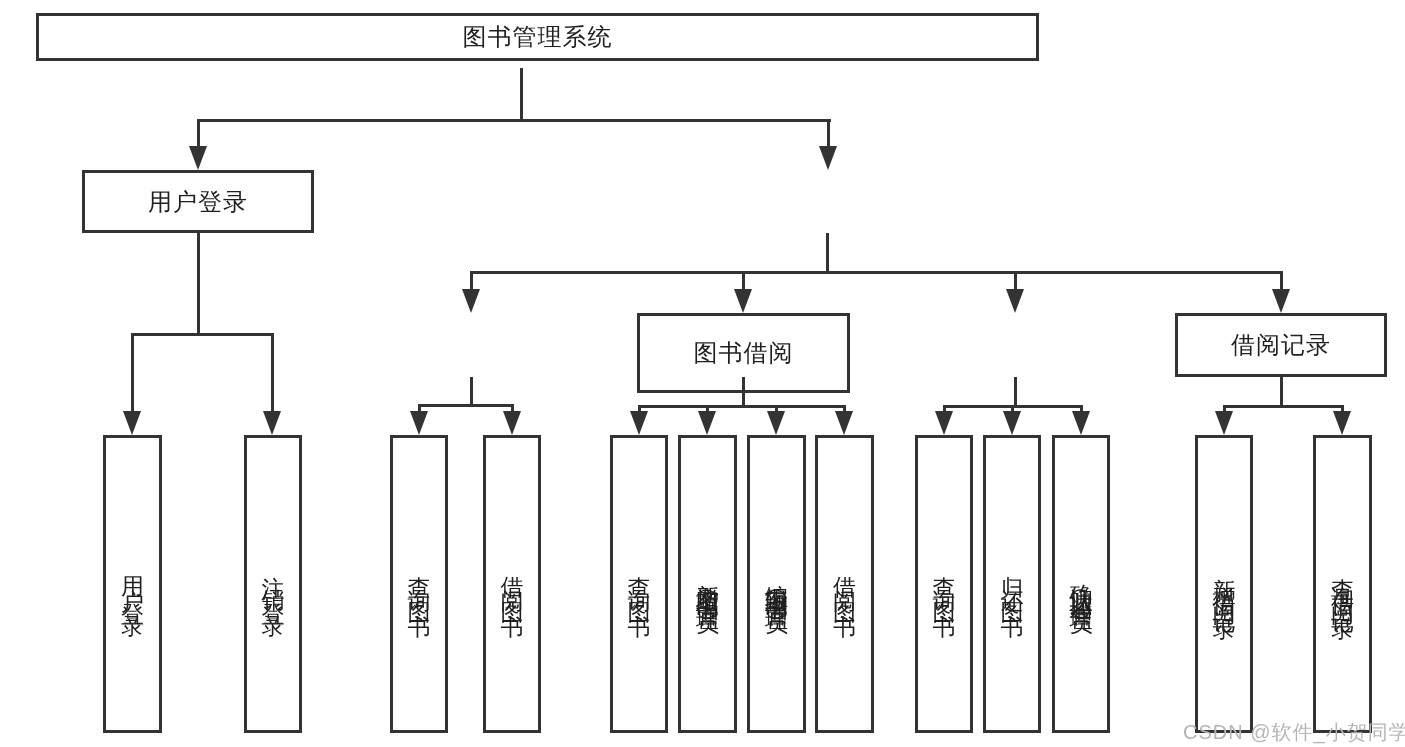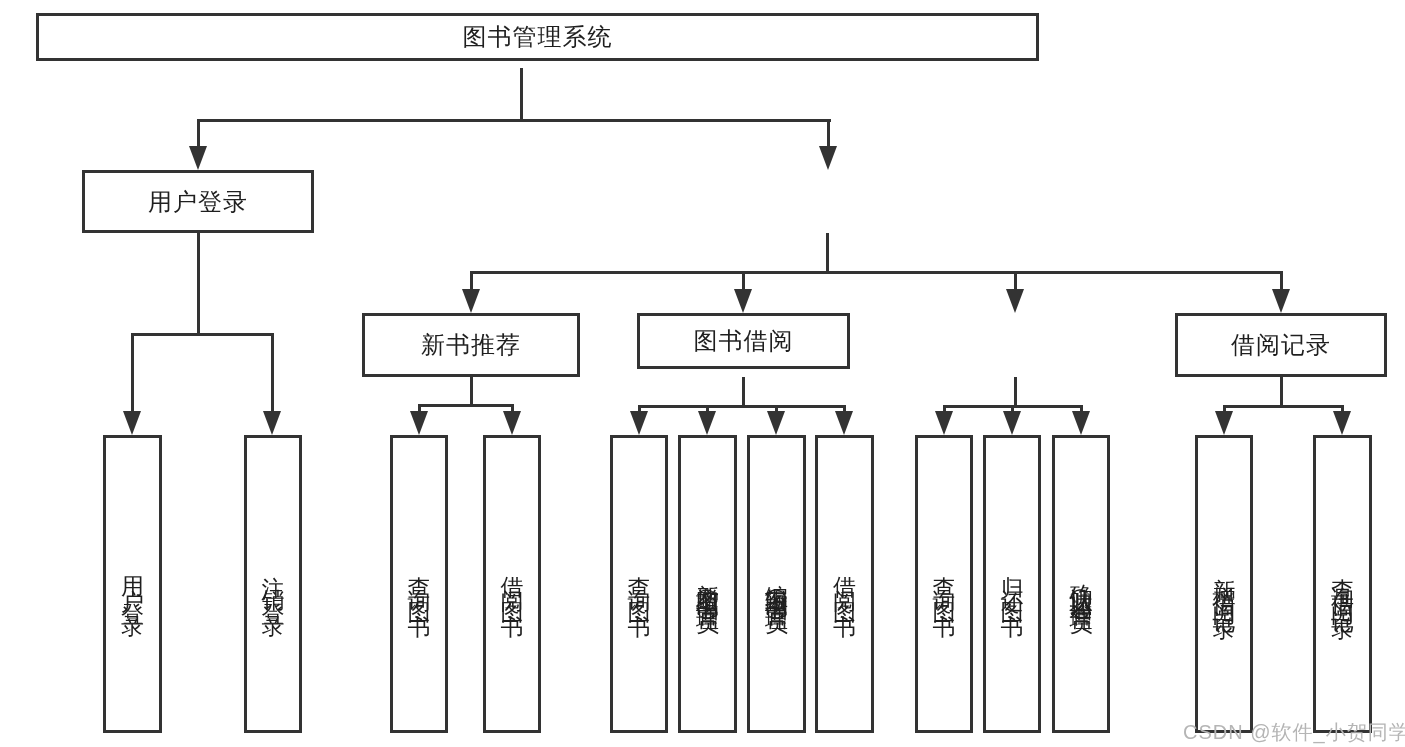--- a/index.html
+++ b/index.html
@@ -56,24 +56,21 @@
   <div class="h" style="left:470px;top:271px;width:813px;"></div>
   <div class="v" style="left:470px;top:271px;height:20px;"></div>
   <div class="arw" style="left:462px;top:289px;"></div>
   <div class="v" style="left:742px;top:271px;height:20px;"></div>
   <div class="arw" style="left:734px;top:289px;"></div>
   <div class="v" style="left:1014px;top:271px;height:20px;"></div>
   <div class="arw" style="left:1006px;top:289px;"></div>
   <div class="v" style="left:1280px;top:271px;height:20px;"></div>
   <div class="arw" style="left:1272px;top:289px;"></div>
 
-  <div class="node hnode" style="left:362px;top:313px;width:218px;height:64px;">
-    <span>新书推荐</span>
-  </div>
-  <div class="node hnode" style="left:637px;top:313px;width:213px;height:56px;">
+  <div class="node hnode" style="left:637px;top:313px;width:213px;height:80px;">
     <span>图书借阅</span>
   </div>
   <div class="node hnode" style="left:1175px;top:313px;width:212px;height:64px;">
     <span>借阅记录</span>
   </div>
 
   <div class="v" style="left:470px;top:377px;height:29px;"></div>
   <div class="h" style="left:418px;top:404px;width:96px;"></div>
   <div class="v" style="left:418px;top:404px;height:8px;"></div>
   <div class="arw" style="left:410px;top:411px;"></div>

